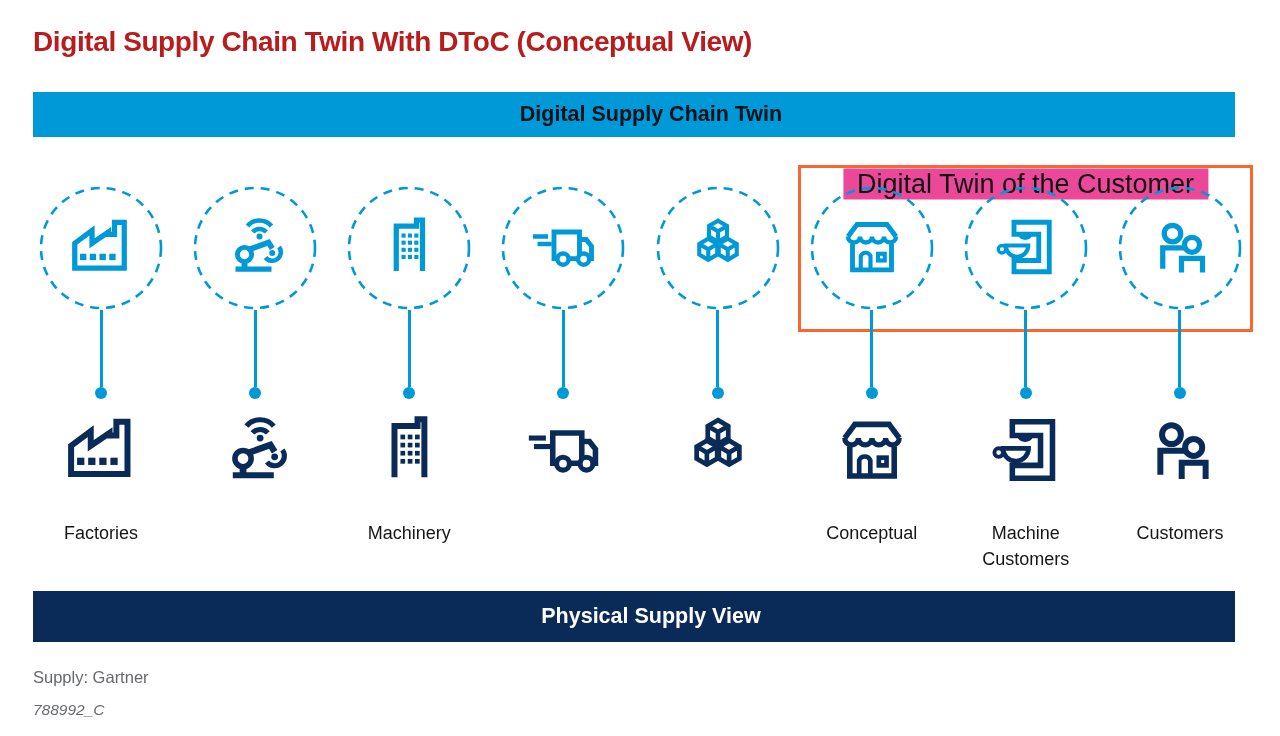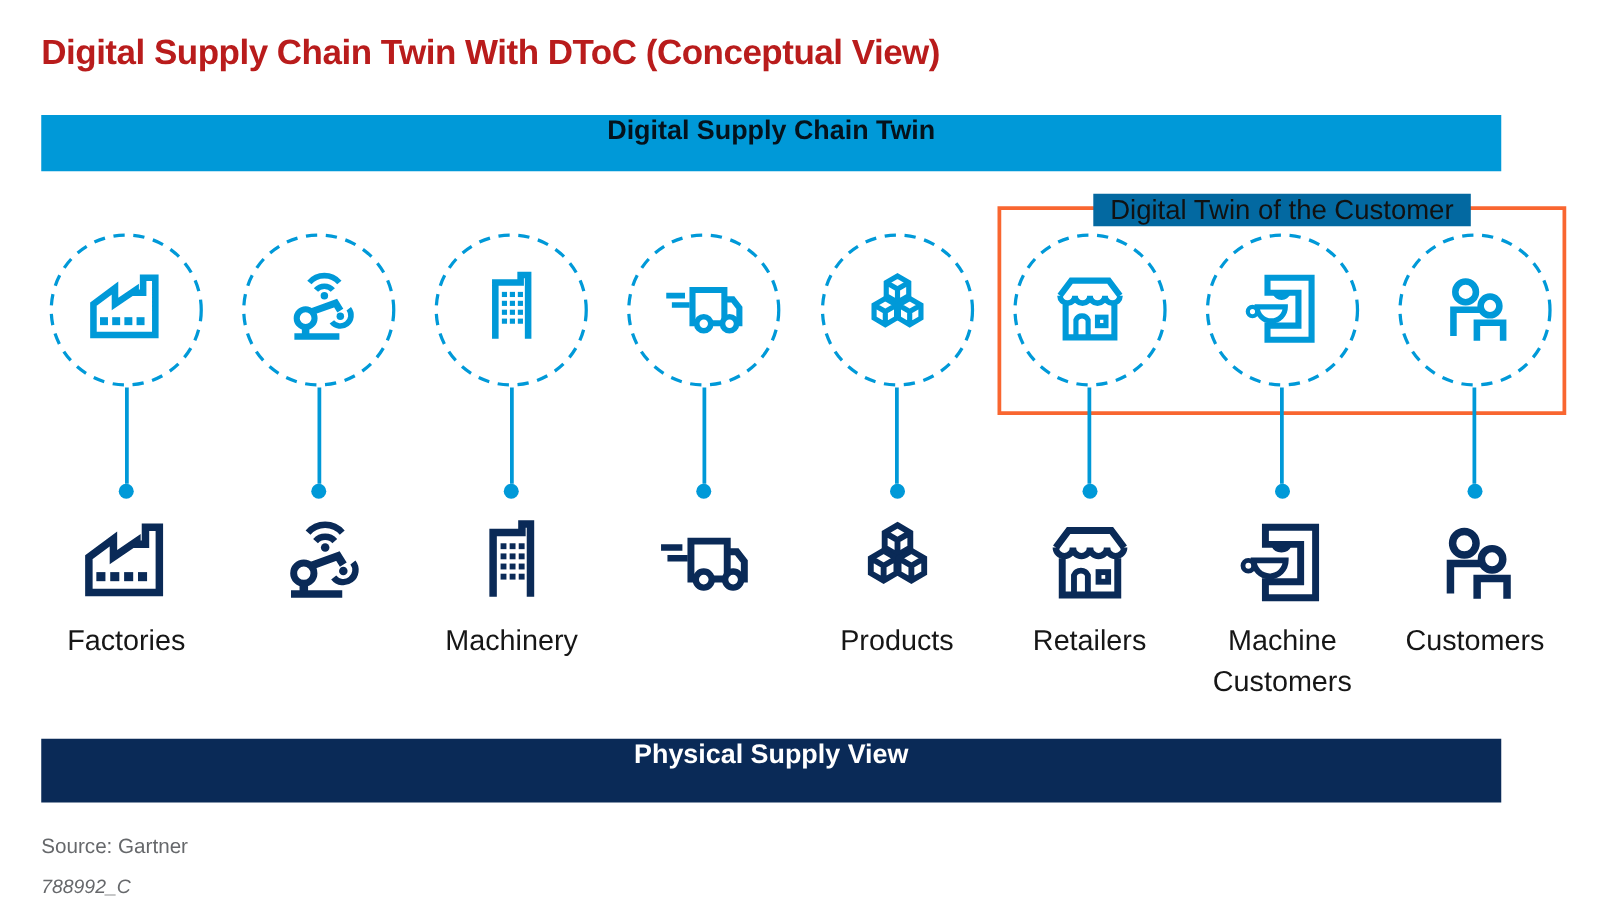--- a/index.html
+++ b/index.html
@@ -5,44 +5,44 @@
   html,body{margin:0;padding:0;}
   body{
     width:1280px;height:736px;background:#ffffff;position:relative;overflow:hidden;
     font-family:"Liberation Sans","DejaVu Sans",sans-serif;
   }
   .title{
     position:absolute;left:33px;top:26px;margin:0;
     font-size:28px;font-weight:bold;letter-spacing:-0.4px;color:#b91c1c;
   }
   .banner{
-    position:absolute;left:33px;width:1168px;display:flex;align-items:flex-start;justify-content:center;
-    font-weight:bold;font-size:21.5px;
+    position:absolute;left:33px;width:1168px;display:flex;align-items:center;justify-content:center;
+    font-weight:bold;font-size:21.5px;padding-left:34px;
   }
   .banner.top{top:92px;height:45px;background:var(--blue);color:#04121c;}
   .banner.bottom{top:591px;height:51px;background:var(--navy);color:#ffffff;}
   .dtoc-box{
     position:absolute;left:798px;top:165px;width:449px;height:161px;
     border:3px solid var(--orange);z-index:0;
   }
   .dtoc-label{
-    position:absolute;left:50%;top:0;transform:translate(-50%,-50%);
-    background:#0369a1;padding:0 14px;white-space:nowrap;
-    font-size:22px;color:#111111;
+    position:absolute;left:50%;top:16px;transform:translate(-50%,-50%);
+    background:#ec4899;padding:0 14px;white-space:nowrap;
+    font-size:27px;color:#111111;
   }
   .column{position:absolute;top:186px;width:160px;z-index:1;}
   .circle{position:relative;width:124px;height:124px;margin:0 auto;}
   .circle .dashed{position:absolute;left:0;top:0;}
   .icon{display:block;}
   .icon.blue{position:absolute;left:26px;top:25px;color:var(--blue);}
   .icon.navy{margin:0 auto;color:var(--navy);}
   .connector{width:3px;height:77px;background:var(--blue);margin:0 auto;}
   .dot{width:12px;height:12px;border-radius:50%;background:var(--blue);margin:0 auto 10px auto;}
   .node-label{
-    margin-top:5px;text-align:center;font-size:23px;line-height:1.45;color:#161616;
+    margin-top:29px;text-align:center;font-size:18px;line-height:1.45;color:#161616;
   }
   .source-note{position:absolute;left:33px;top:668px;font-size:16.5px;color:var(--gray);}
   .figure-code{position:absolute;left:33px;top:701px;font-size:15.5px;color:var(--gray);font-style:italic;}
 </style>
 </head>
 <body>
 
 <svg width="0" height="0" style="position:absolute" aria-hidden="true">
   <defs>
     <symbol id="factory-icon" viewBox="0 0 96 96">
@@ -197,38 +197,37 @@
       </svg>
       <svg class="icon blue" width="72" height="72">
           <use href="#cubes-icon"></use>
         </svg>
     </div>
     <div class="connector"></div>
     <div class="dot"></div>
     <svg class="icon navy" width="82" height="82">
         <use href="#cubes-icon"></use>
       </svg>
-    <div class="node-label">Products</div>
   </div>
 
   <div class="column" style="left: 791.7px;">
     <div class="circle">
       <svg class="dashed" width="124" height="124">
         <circle cx="62" cy="62" r="60" fill="none" stroke-width="2.6" stroke-dasharray="9 7" stroke="#0099D8"></circle>
       </svg>
       <svg class="icon blue" width="72" height="72">
           <use href="#storefront-icon"></use>
         </svg>
     </div>
     <div class="connector"></div>
     <div class="dot"></div>
     <svg class="icon navy" width="82" height="82">
         <use href="#storefront-icon"></use>
       </svg>
-    <div class="node-label">Retailers</div>
+    <div class="node-label">Conceptual</div>
   </div>
 
   <div class="column" style="left: 945.84px;">
     <div class="circle">
       <svg class="dashed" width="124" height="124">
         <circle cx="62" cy="62" r="60" fill="none" stroke-width="2.6" stroke-dasharray="9 7" stroke="#0099D8"></circle>
       </svg>
       <svg class="icon blue" width="72" height="72">
           <use href="#coffee-machine-icon"></use>
         </svg>
@@ -256,14 +255,14 @@
         <use href="#people-icon"></use>
       </svg>
     <div class="node-label">Customers</div>
   </div>
 </div>
 
 <div class="banner bottom">
   <span>Physical Supply View</span>
 </div>
 
-<div class="source-note">Source: Gartner</div>
+<div class="source-note">Supply: Gartner</div>
 <div class="figure-code">788992_C</div>
 
 </body></html>

